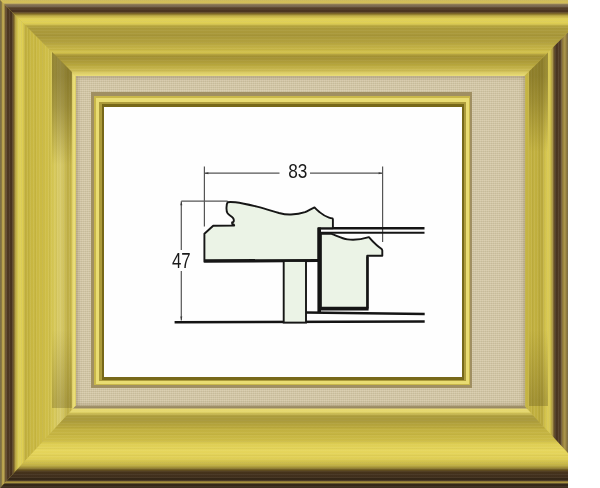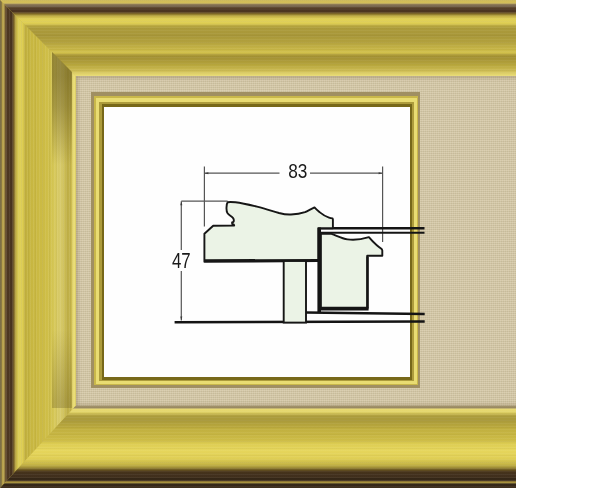--- a/index.html
+++ b/index.html
@@ -1,16 +1,16 @@
 <!DOCTYPE html>
 <html><head>
 <meta charset="utf-8">
 <style>
   html,body{margin:0;padding:0;}
-  #stage{position:relative;width:516px;height:488px;overflow:hidden;background:#c9b845;font-family:"Liberation Sans",sans-serif;}
+  #stage{position:relative;width:568px;height:488px;overflow:hidden;background:#c9b845;font-family:"Liberation Sans",sans-serif;}
   .strip{position:absolute;inset:0;}
 </style>
 </head>
 <body>
 <div id="stage">
 
   <div class="strip" style="clip-path:polygon(0 0,600px 0,524.5px 76px,75.5px 76px);background:
     repeating-linear-gradient(to bottom,rgba(255,252,235,.05) 0 1px,rgba(0,0,0,0) 1px 3px),
     repeating-linear-gradient(to bottom,rgba(70,55,12,.04) 0 1px,rgba(0,0,0,0) 1px 7px),
     linear-gradient(to bottom,

